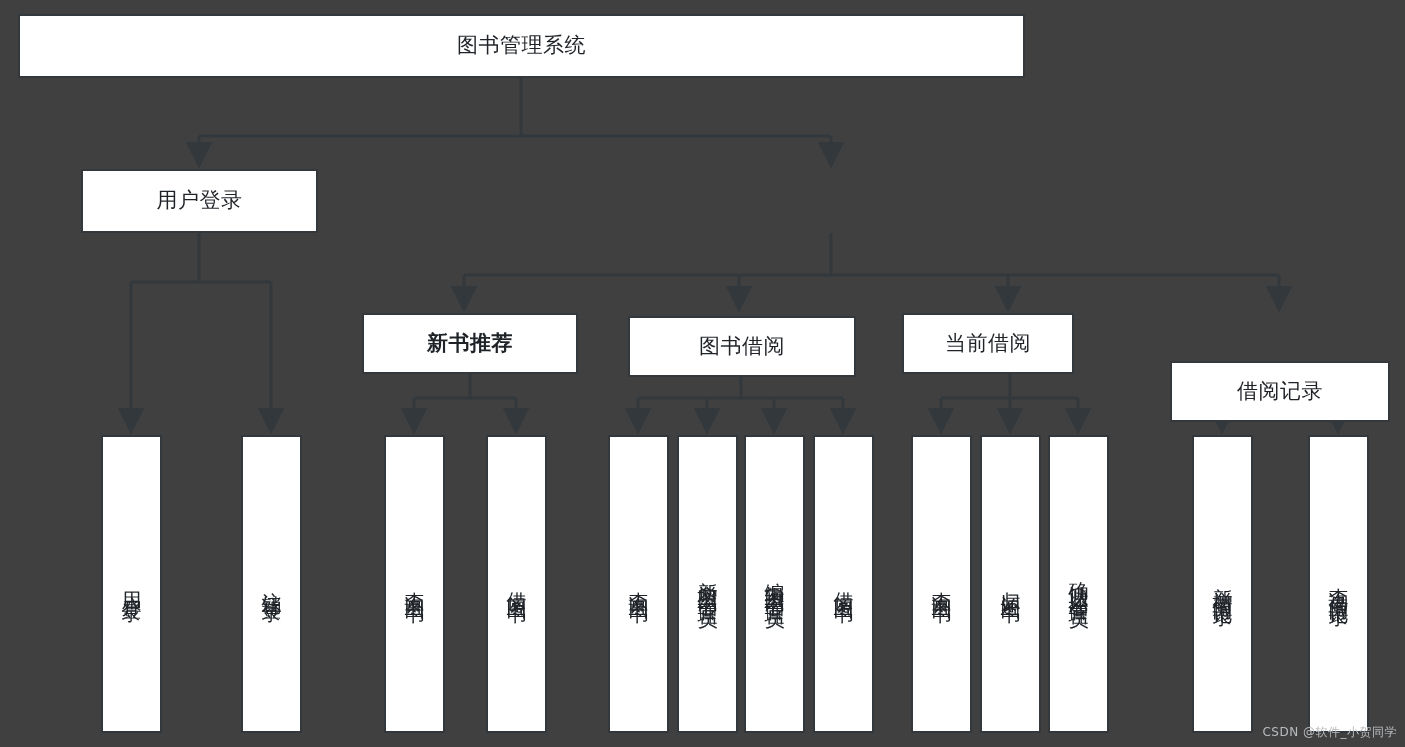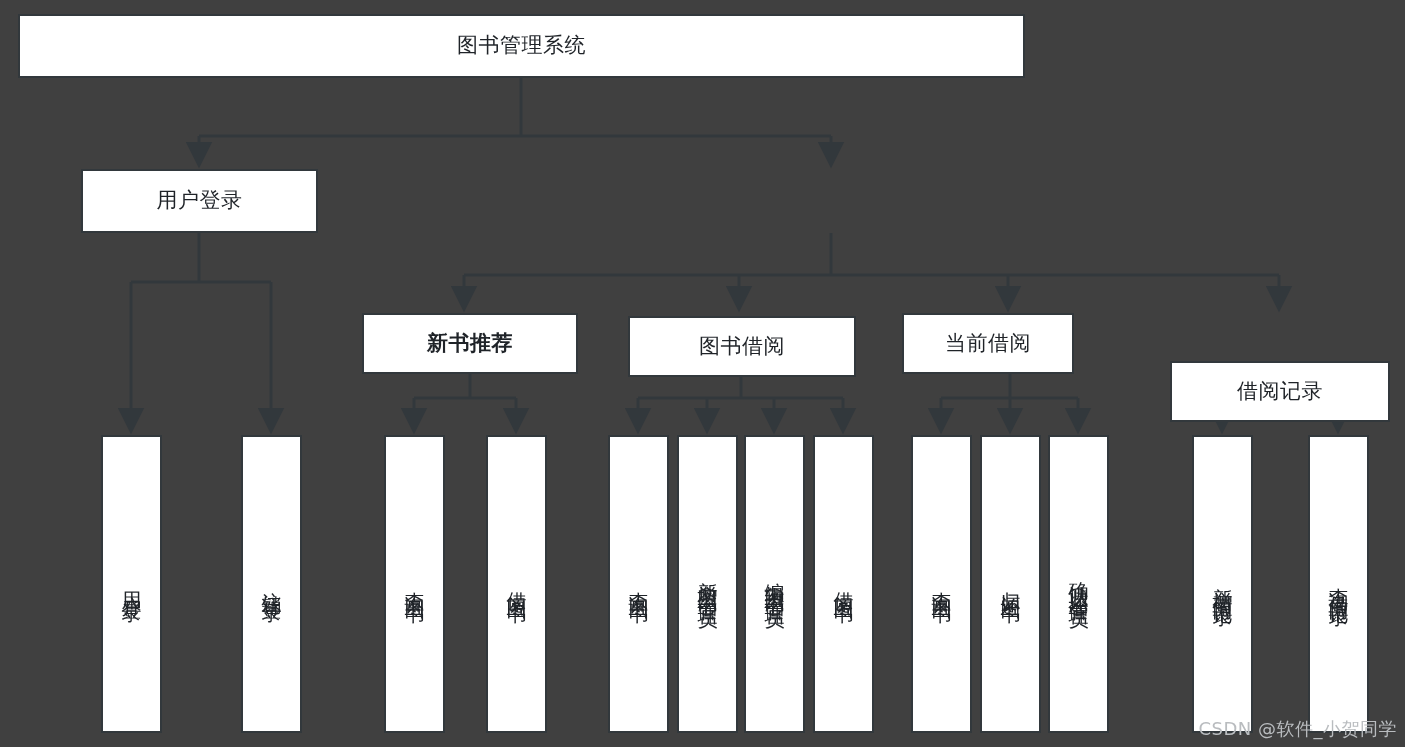--- a/index.html
+++ b/index.html
@@ -52,21 +52,21 @@
   }
   .leaf {
     align-items: center;
     justify-content: center;
     padding: 4px 0;
   }
   #watermark {
     position: absolute;
     right: 8px;
     bottom: 6px;
-    font-size: 18px;
+    font-size: 12px;
     color: #b9bcbf;
     letter-spacing: 0.5px;
     z-index: 5;
     white-space: nowrap;
     font-family: "DejaVu Sans", "Liberation Sans", sans-serif;
   }
 </style>
 </head>
 <body>
 

